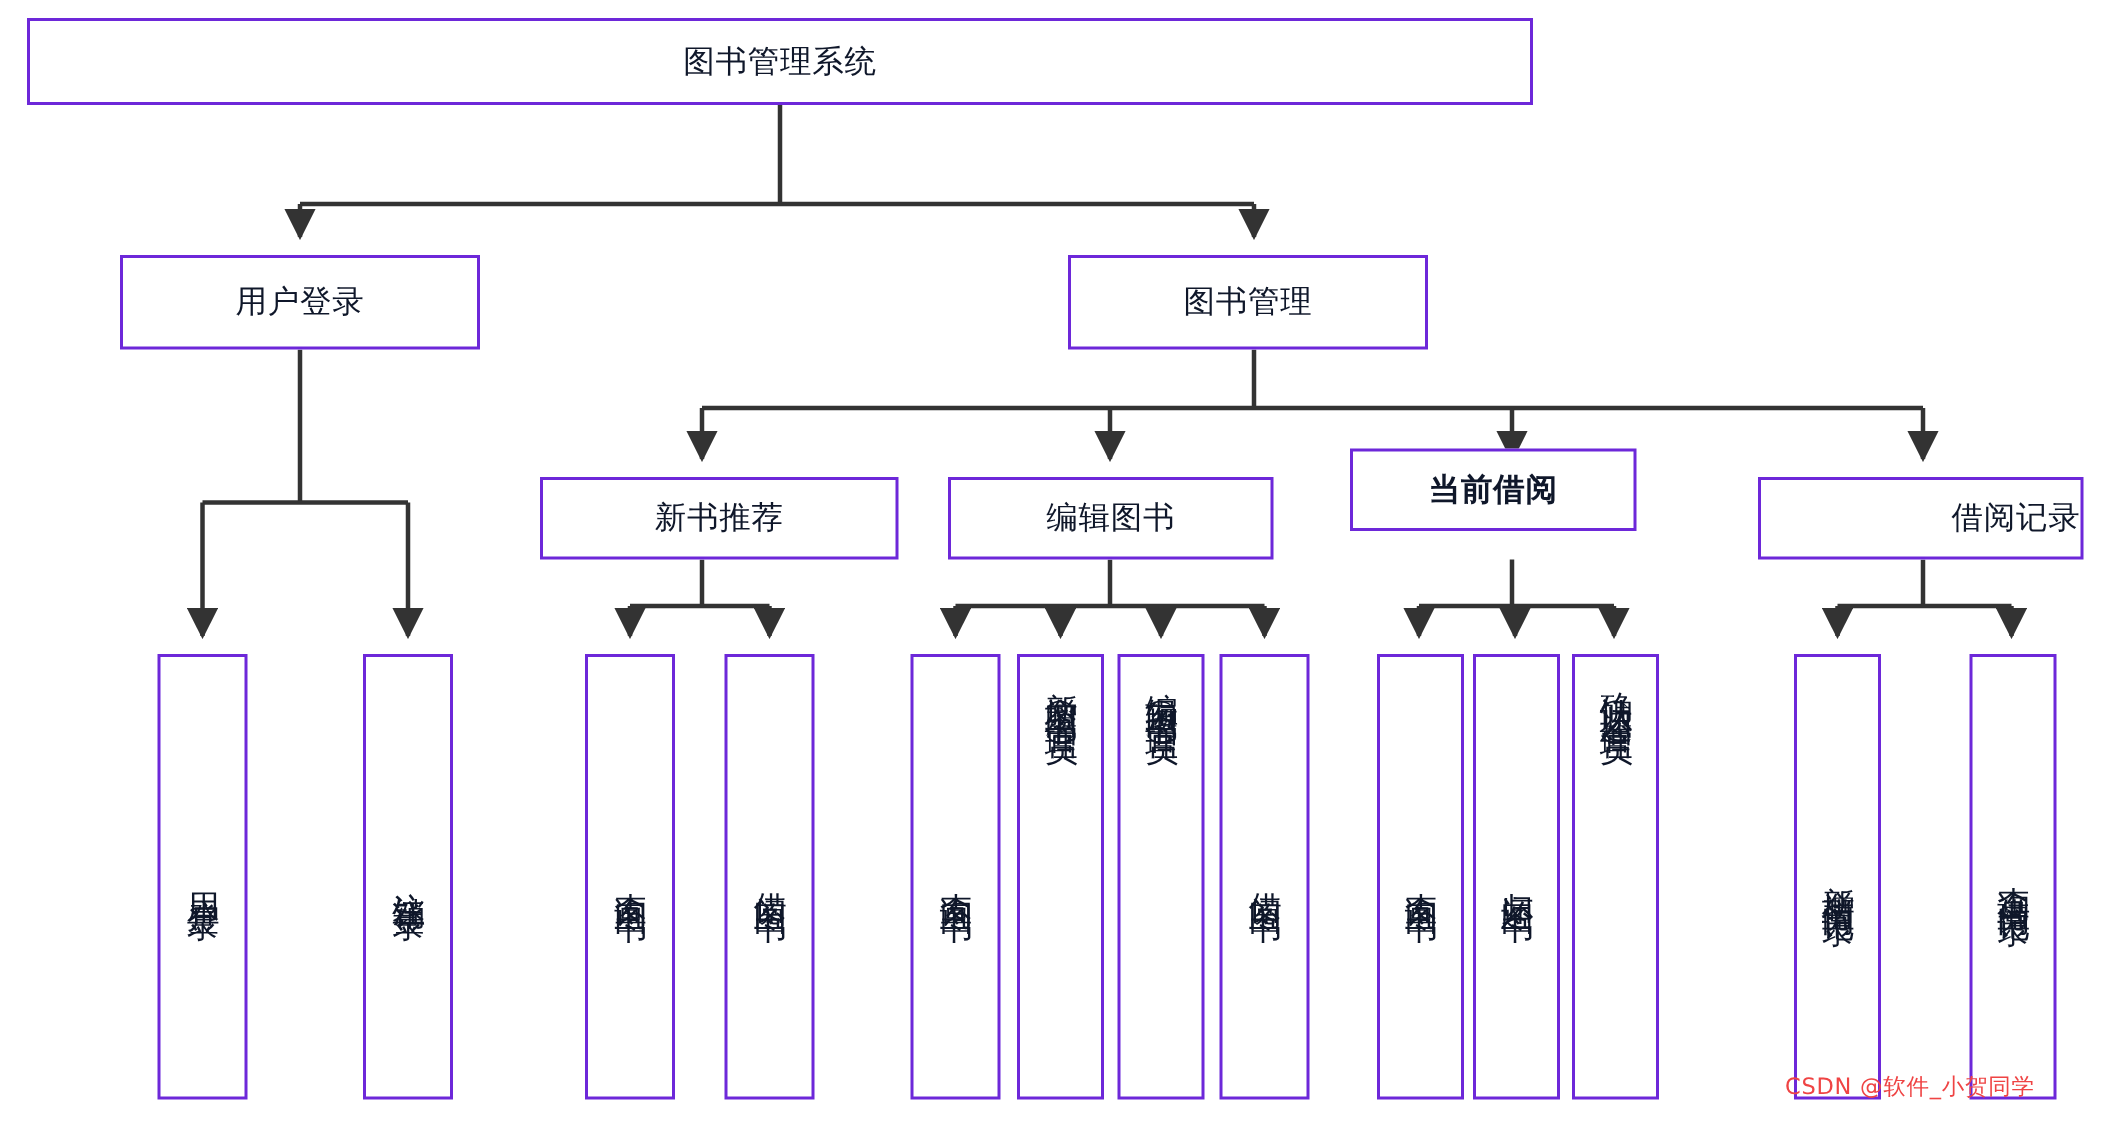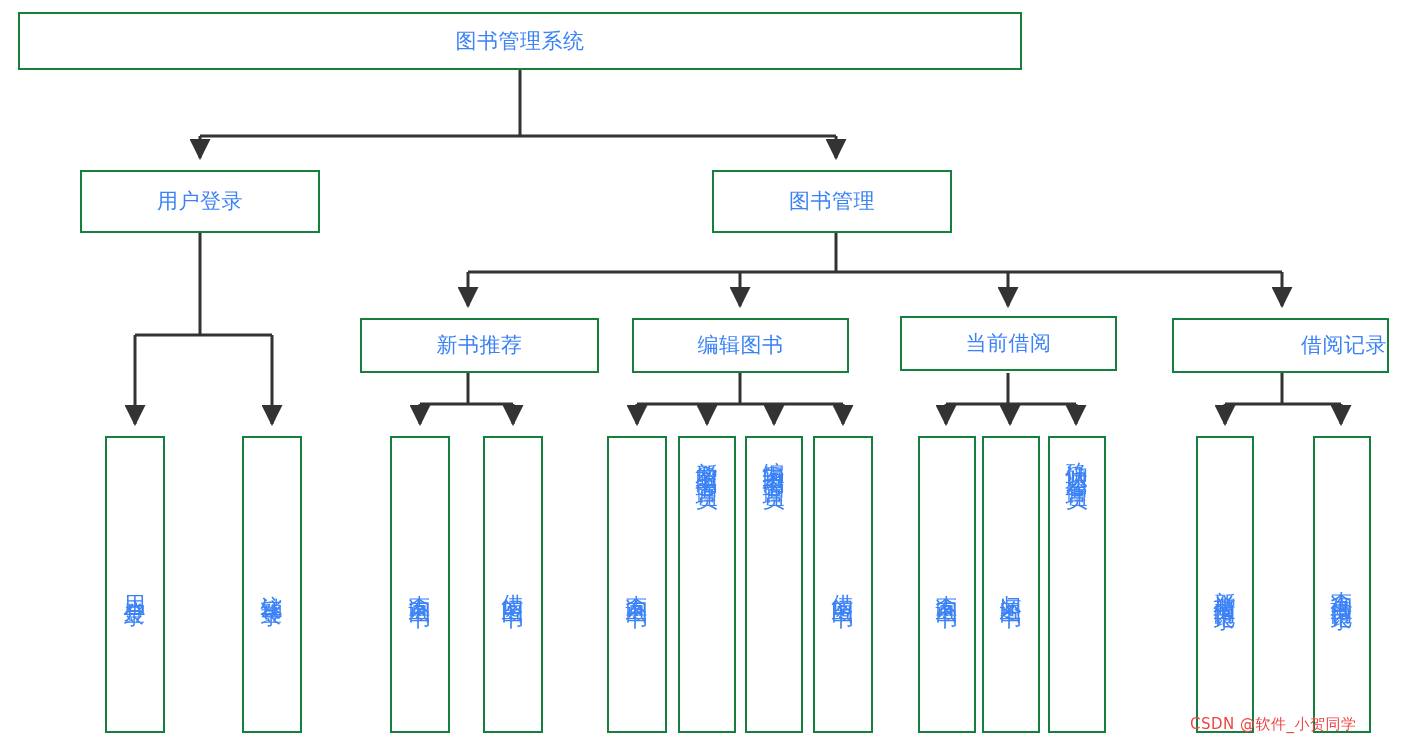--- a/index.html
+++ b/index.html
@@ -23,22 +23,22 @@
     left: 0;
     top: 0;
     width: 1405px;
     height: 747px;
     pointer-events: none;
   }
   .node {
     position: absolute;
     box-sizing: border-box;
     background: #ffffff;
-    border: 2px solid #15803d;
-    color: #3b82f6;
+    border: 2px solid #6d28d9;
+    color: #0f172a;
     display: flex;
     align-items: center;
     justify-content: center;
     text-align: center;
     z-index: 2;
   }
   .node .label {
     display: block;
     line-height: 1.18;
     letter-spacing: 0.5px;
@@ -138,21 +138,21 @@
   <div class="node horiz" style="left:712px; top:170px; width:240px; height:63px;">
     <span class="label">图书管理</span>
   </div>
 
   <div class="node horiz" style="left:360px; top:318px; width:239px; height:55px;">
     <span class="label">新书推荐</span>
   </div>
   <div class="node horiz" style="left:632px; top:318px; width:217px; height:55px;">
     <span class="label">编辑图书</span>
   </div>
-  <div class="node horiz" style="left:900px; top:316px; width:217px; height:55px;">
+  <div class="node horiz" style="left:900px; top:299px; width:191px; height:55px;font-weight:bold;">
     <span class="label">当前借阅</span>
   </div>
   <div class="node horiz" style="left:1172px; top:318px; width:217px; height:55px;justify-content:flex-end;">
     <span class="label">借阅记录</span>
   </div>
 
   <div class="node vert centered" style="left:105px; top:436px; width:60px; height:297px;">
     <span class="label">用户登录</span>
   </div>
   <div class="node vert centered" style="left:242px; top:436px; width:60px; height:297px;">

